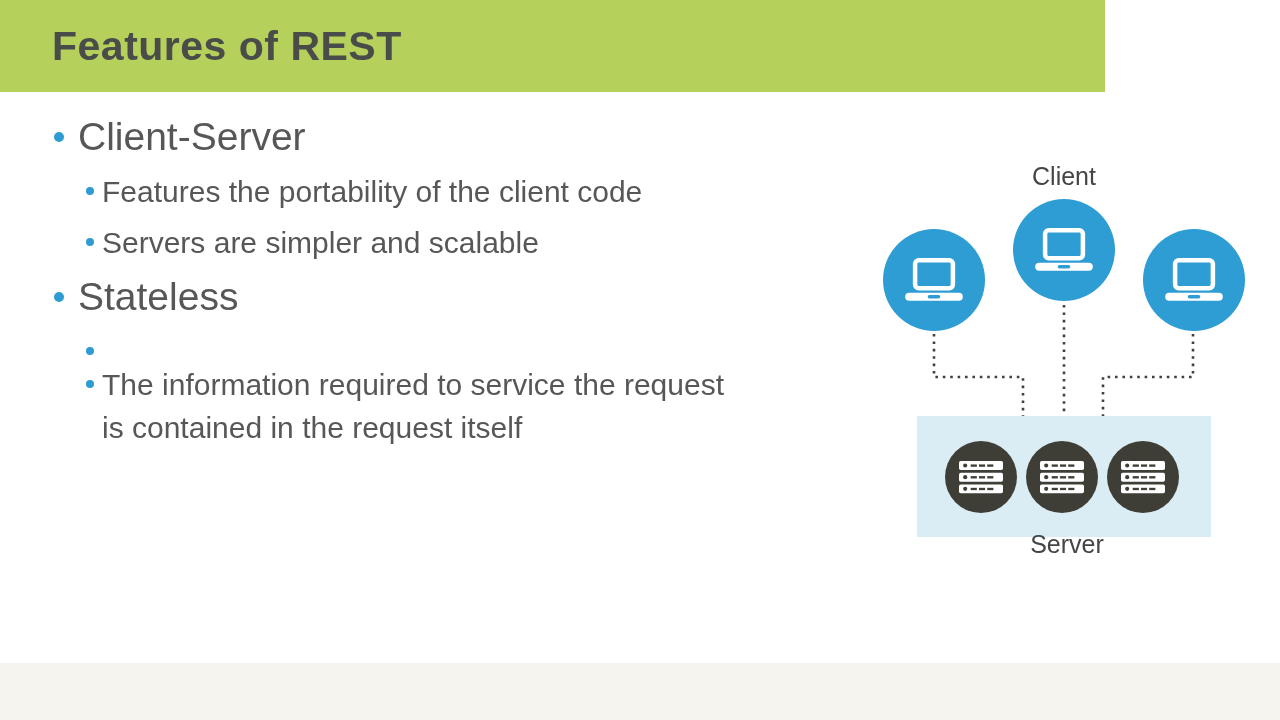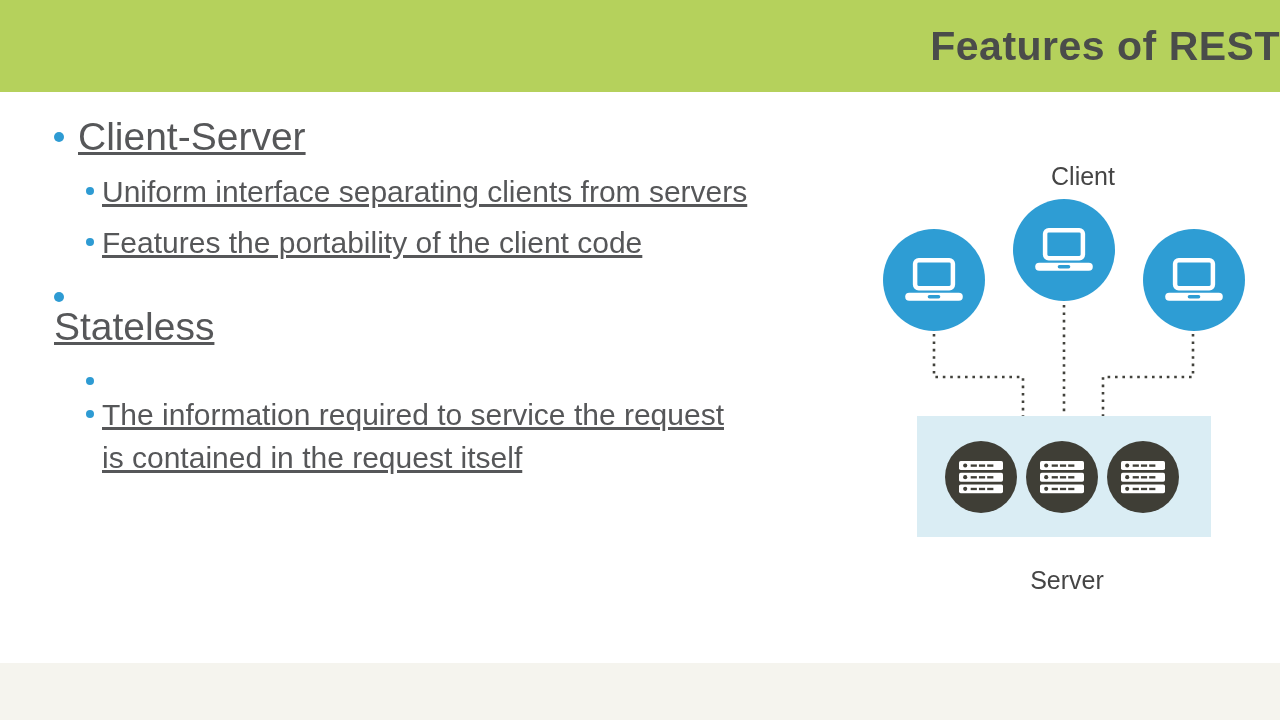--- a/index.html
+++ b/index.html
@@ -13,43 +13,43 @@
     --connector-gray:#42423c;
     --footer-cream:#f5f4ee;
     --background:#ffffff;
   }
   *{margin:0;padding:0;box-sizing:border-box;}
   html,body{width:1280px;height:720px;overflow:hidden;}
   body{font-family:"Liberation Sans","DejaVu Sans",sans-serif;background:var(--background);}
   .slide{position:relative;width:1280px;height:720px;background:var(--background);}
 
   
-  .header{position:absolute;left:0;top:0;width:1280px;height:92px;background:var(--header-green);display:flex;align-items:center;justify-content:flex-end;}
+  .header{position:absolute;left:0;top:0;width:1105px;height:92px;background:var(--header-green);display:flex;align-items:center;}
   .title{padding-left:52px;font-size:41px;font-weight:bold;color:var(--title-text);letter-spacing:.5px;}
 
   
   .footer{position:absolute;left:0;top:663px;width:1280px;height:57px;background:var(--footer-cream);}
 
   
   .content{position:absolute;left:48px;top:112px;width:832px;color:var(--body-text);}
-  .item{display:flex;align-items:flex-start;text-decoration:underline;}
+  .item{display:flex;align-items:flex-start;}
   .item .text{white-space:pre-line;}
   .l1{font-size:39px;line-height:50px;padding-left:6px;}
   .l2{font-size:30px;line-height:43px;padding-left:38px;margin-bottom:8px;}
   .sub{margin-top:8px;}
-  .gap-top{margin-top:4px;flex-direction:column;}
+  .gap-top{margin-top:4px;}
   .dot{flex:0 0 auto;border-radius:50%;background:var(--bullet-blue);}
   .dot-l1{width:10px;height:10px;margin:20px 14px 0 0;}
   .dot-l2{width:8px;height:8px;margin:17px 8px 0 0;}
 
   
   .diagram{position:absolute;left:860px;top:150px;width:404px;height:440px;}
   .diagram-label{position:absolute;transform:translateX(-50%);font-size:25px;color:#454545;white-space:nowrap;}
-  .client-label{left:204px;top:12px;margin-left:19px;}
-  .server-label{left:207px;top:416px;text-align:right;}
+  .client-label{left:204px;top:12px;}
+  .server-label{left:207px;top:380px;text-align:right;}
   .connectors{position:absolute;left:0;top:0;}
   .client-circle{position:absolute;width:102px;height:102px;border-radius:50%;background:var(--client-circle-blue);display:flex;align-items:center;justify-content:center;}
   .c-left{left:23px;top:79px;}
   .c-mid{left:153px;top:49px;}
   .c-right{left:283px;top:79px;}
   .server-box{position:absolute;left:57px;top:266px;width:294px;height:121px;background:var(--server-box-blue);}
   .server-circle{position:absolute;width:72px;height:72px;border-radius:50%;background:var(--server-circle-dark);display:flex;align-items:center;justify-content:center;top:291px;}
   .s1{left:85px;} .s2{left:166px;} .s3{left:247px;}
 </style>
 </head>
@@ -63,25 +63,25 @@
 
   <div class="content">
 
     <div class="item l1">
       <span class="dot dot-l1"></span>
       <span class="text">Client-Server</span>
     </div>
     <div class="sub">
       <div class="item l2">
         <span class="dot dot-l2"></span>
-        <span class="text">Uniform interface separating clients from servers</span>
-      </div>
-      <div class="item l2">
-        <span class="dot dot-l2"></span>
         <span class="text">Features the portability of the client code</span>
+      </div>
+      <div class="item l2">
+        <span class="dot dot-l2"></span>
+        <span class="text">Servers are simpler and scalable</span>
       </div>
     </div>
 
     <div class="item l1 gap-top">
       <span class="dot dot-l1"></span>
       <span class="text">Stateless</span>
     </div>
     <div class="sub">
       <div class="item l2">
         <span class="dot dot-l2"></span>

